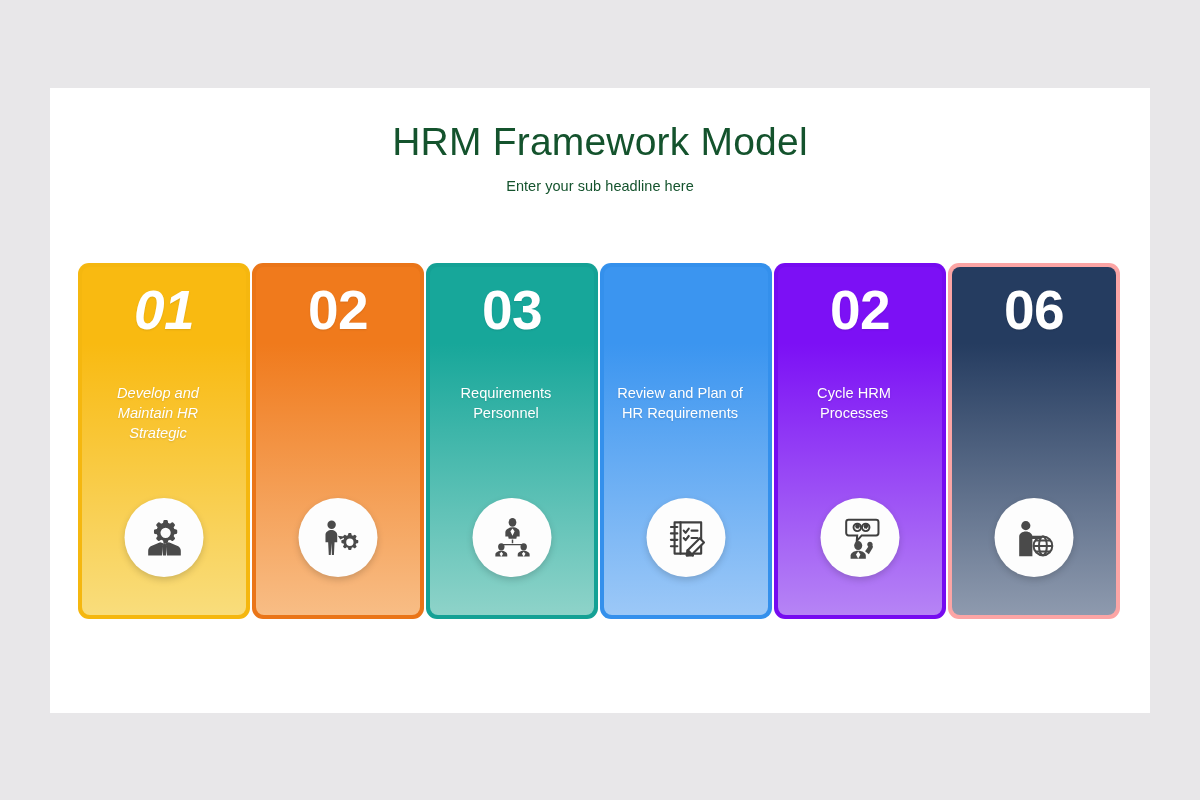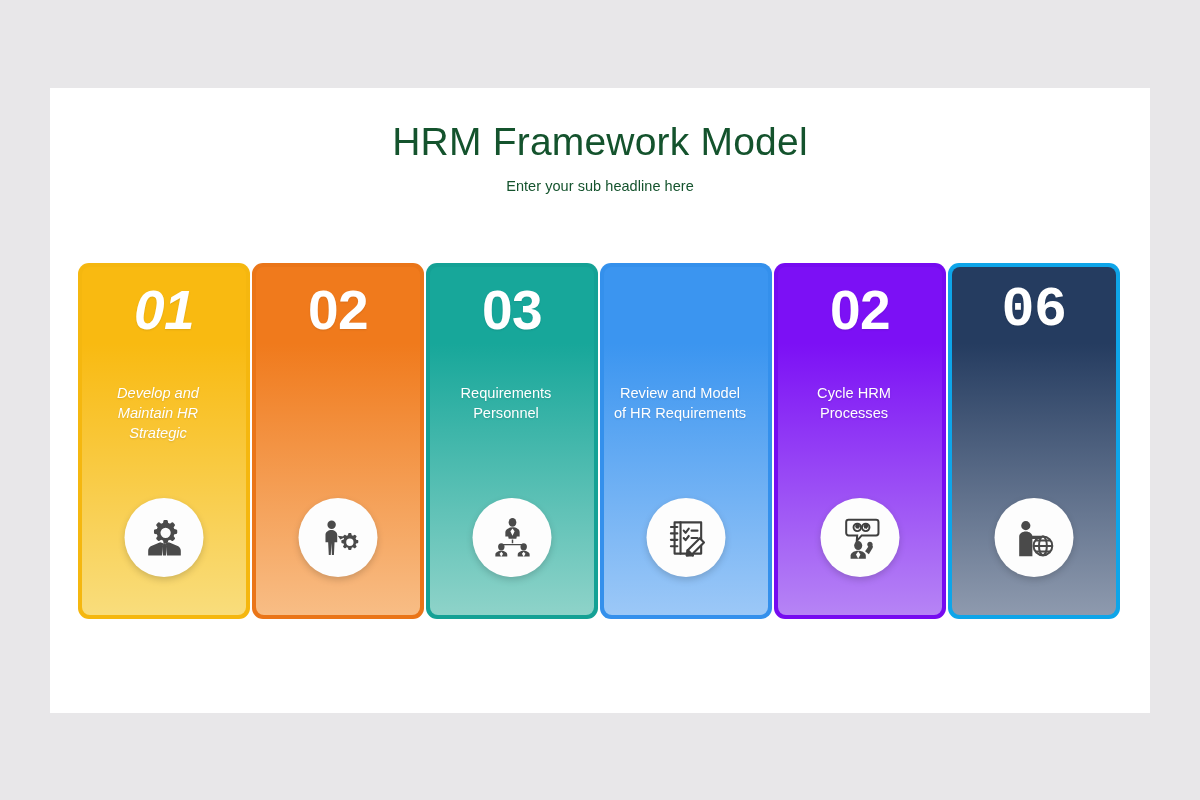--- a/index.html
+++ b/index.html
@@ -133,21 +133,21 @@
               <path d="M36.2 38c-3.6 0-6.5 1.9-6.5 4.2v2.1h13v-2.1c0-2.3-2.9-4.2-6.5-4.2z"></path>
               <path d="M36.2 38.9l-1.9 2.4 1.9 3.4 1.9-3.4z" fill="#fdfdfd"></path>
             </svg>
           </span>
         </div>
       </div>
     </div>
 
     <div class="card" style="background: rgb(52, 144, 236);">
       <div class="card-inner" style="background: linear-gradient(rgb(59, 149, 240) 0%, rgb(59, 149, 240) 22%, rgb(156, 200, 247) 100%);">
-        <div class="label">Review and Model of HR Requirements</div>
+        <div class="label">Review and Plan of HR Requirements</div>
         <div class="circle">
           <span>
             <svg width="44" height="44" viewBox="0 0 48 48" fill="none" stroke="#3f3f3f" stroke-width="2.3" stroke-linecap="round" stroke-linejoin="round">
               <rect x="11" y="7" width="29" height="34"></rect>
               <line x1="17.5" y1="7" x2="17.5" y2="41"></line>
 
               <line x1="7" y1="12" x2="14" y2="12"></line>
               <line x1="7" y1="19" x2="14" y2="19"></line>
               <line x1="7" y1="26" x2="14" y2="26"></line>
               <line x1="7" y1="33" x2="14" y2="33"></line>
@@ -190,21 +190,21 @@
 
                 <path d="M29 38.4l4.4-6.2a2.3 2.3 0 0 1 3.9 2.4l-4.2 7z"></path>
                 <path d="M34.3 28.2c1.6 0 2.9 1.3 2.9 2.9s-1.3 2.9-2.9 2.9-2.9-1.3-2.9-2.9 1.3-2.9 2.9-2.9z"></path>
               </g>
             </svg>
           </span>
         </div>
       </div>
     </div>
 
-    <div class="card" style="background: #0ea5e9; font-family: Liberation Mono, monospace;">
+    <div class="card" style="background: #fca5a5;">
       <div class="card-inner" style="background: linear-gradient(rgb(37, 60, 96) 0%, rgb(37, 60, 96) 22%, rgb(142, 154, 174) 100%);">
         <div class="num">06</div>
         <div class="circle">
           <span>
             <svg width="44" height="44" viewBox="0 0 48 48">
               <g fill="#4a4a4a">
                 <circle cx="14.5" cy="10.5" r="5"></circle>
                 <path d="M14.5 16.8c-4 0-7.2 2.4-7.2 5.4v21.6h14.4V22.2c0-3-3.2-5.4-7.2-5.4z"></path>
 
                 <path d="M20.6 21.5h10.2v3.7H20.6z"></path>

